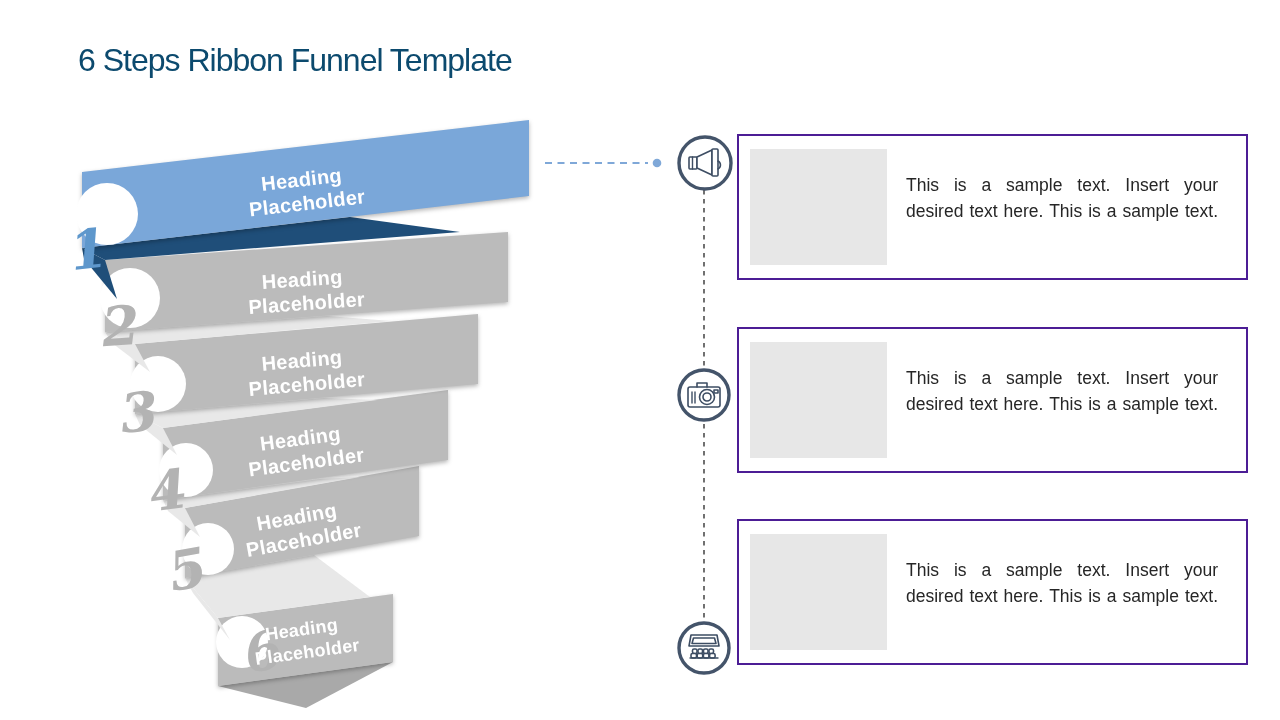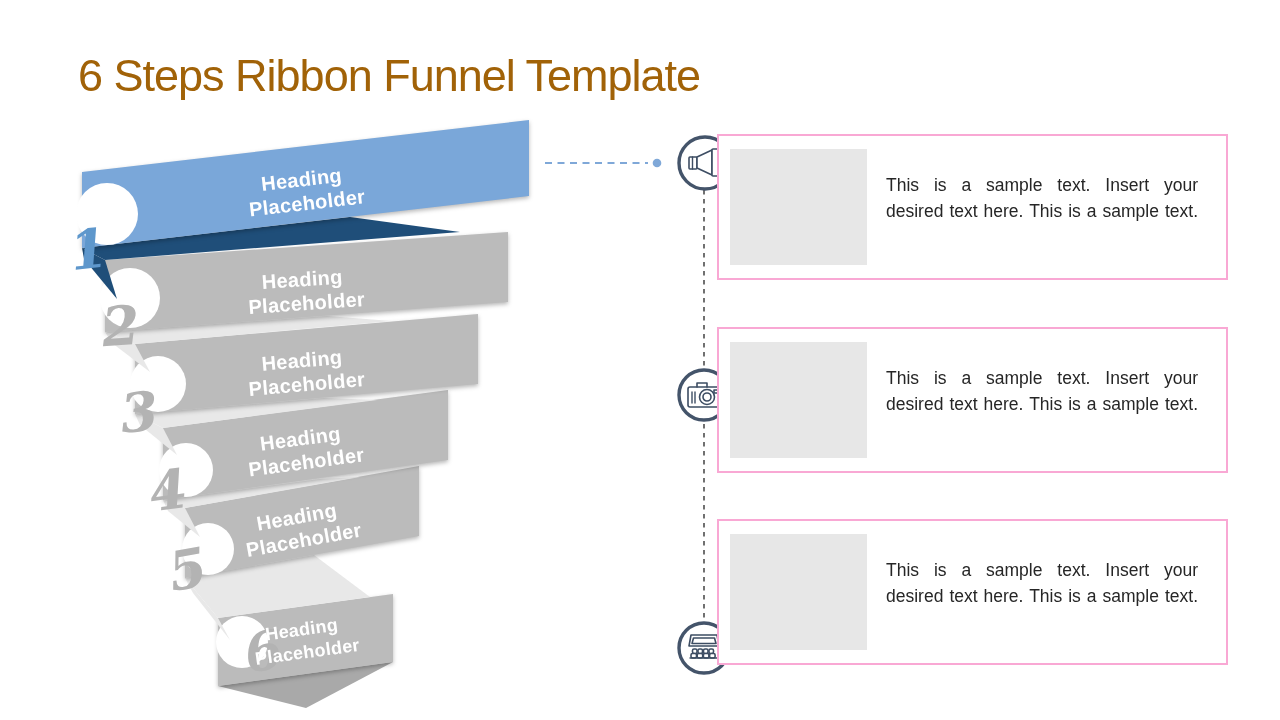--- a/index.html
+++ b/index.html
@@ -2,34 +2,34 @@
 <html><head>
 <meta charset="utf-8">
 <style>
   html,body{margin:0;padding:0;}
   body{
     width:1280px;height:720px;background:#ffffff;overflow:hidden;position:relative;
     font-family:"Liberation Sans",sans-serif;
   }
   .slide{position:absolute;inset:0;}
   .slide-title{
-    position:absolute;left:78px;top:50px;margin:0;
-    font-size:45px;font-weight:400;letter-spacing:-1px;color:#a16207;
+    position:absolute;left:78px;top:42px;margin:0;
+    font-size:32px;font-weight:400;letter-spacing:-1px;color:#0c4a6e;
     font-family:"Liberation Sans",sans-serif;white-space:nowrap;
   }
   svg.diagram{position:absolute;left:0;top:0;z-index:1;}
   .rb{filter:drop-shadow(0 2.5px 2px rgba(0,0,0,.28));}
   .hd{font-family:"Liberation Sans",sans-serif;font-weight:700;font-size:20px;fill:#ffffff;text-anchor:middle;letter-spacing:.3px;}
   .hd6{font-size:18px;}
   .num{font-family:"DejaVu Serif",serif;font-style:italic;font-weight:700;font-size:54px;text-anchor:middle;}
   .icon{stroke:#3d4d63;stroke-width:1.6;fill:#ffffff;stroke-linejoin:round;stroke-linecap:round;}
   .iconline{stroke:#3d4d63;stroke-width:1.4;fill:none;stroke-linecap:round;}
   .callout{
-    position:absolute;left:717px;width:507px;height:142px;background:#ffffff;
-    border:2px solid #f9a8d4;z-index:2;
+    position:absolute;left:737px;width:507px;height:142px;background:#ffffff;
+    border:2px solid #4c1d95;z-index:2;
   }
   .callout .thumb{position:absolute;left:11px;top:13px;width:137px;height:116px;background:#e7e7e7;}
   .callout .body-text{
     position:absolute;left:167px;top:36px;width:312px;
     font-size:17.5px;line-height:26px;color:#262626;
     text-align:justify;text-justify:inter-word;
   }
   .callout .body-text::after{content:"";display:inline-block;width:100%;}
 </style>
 </head>

